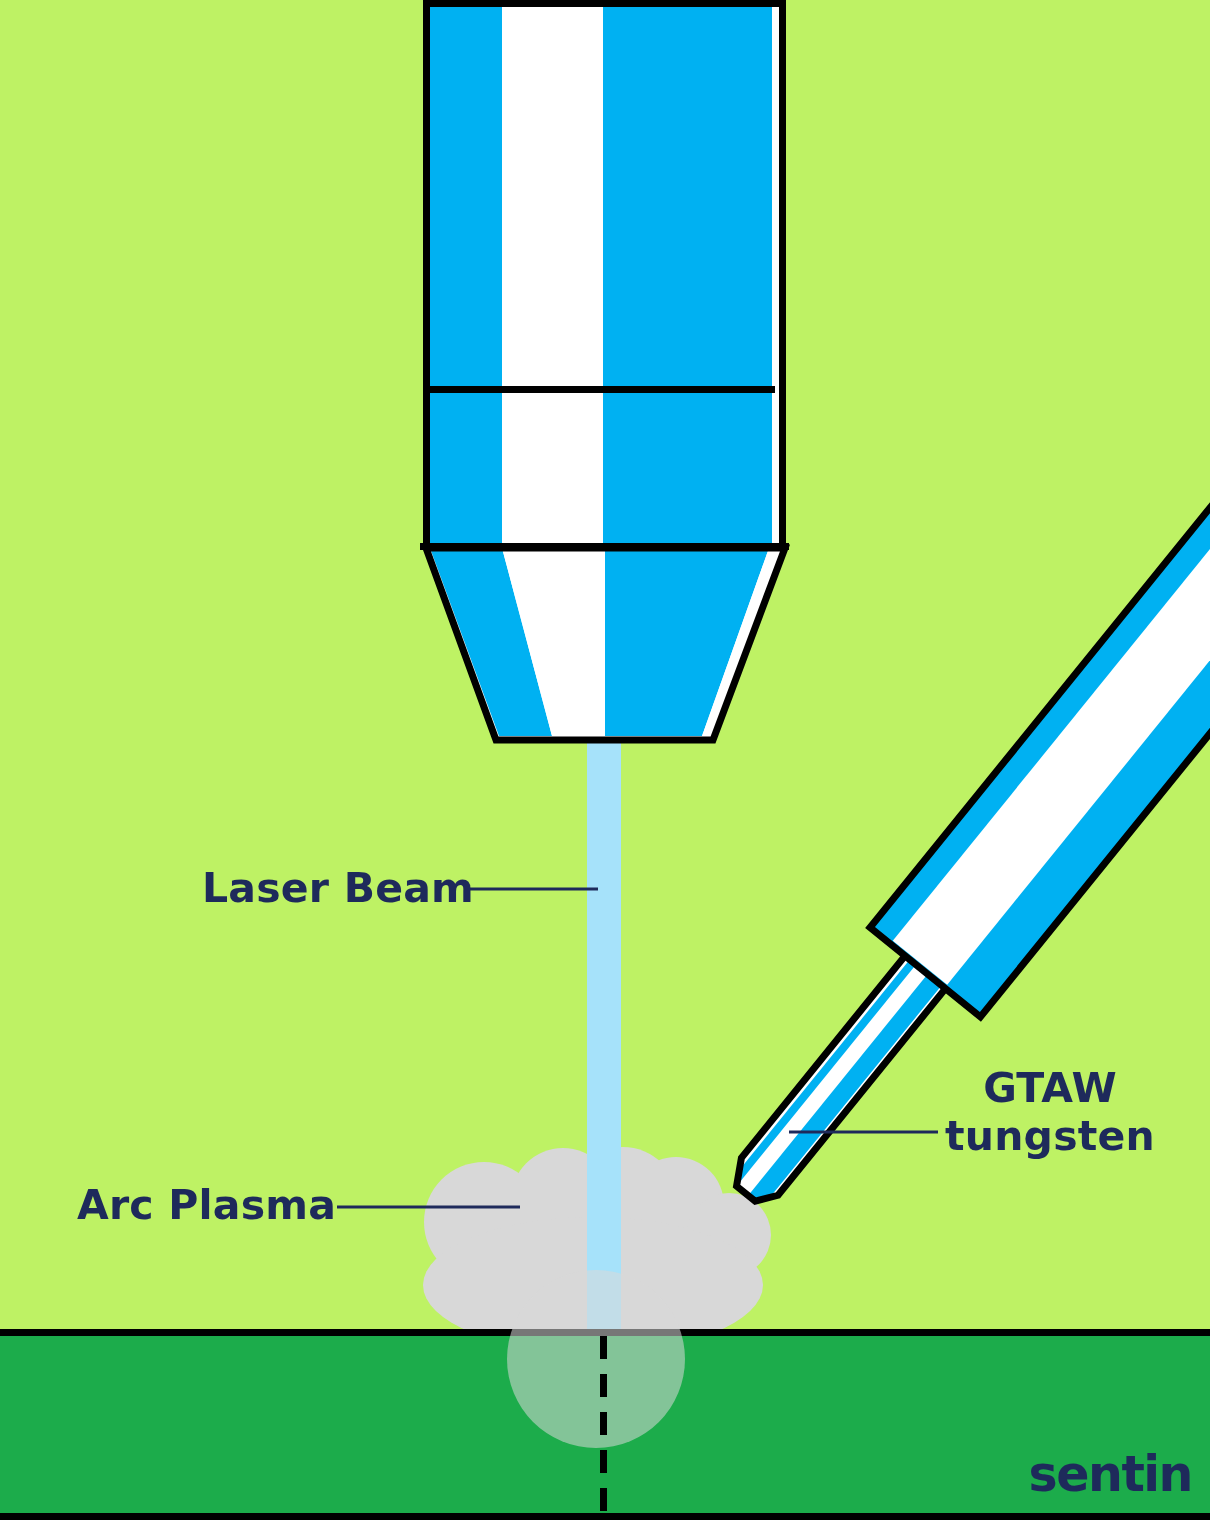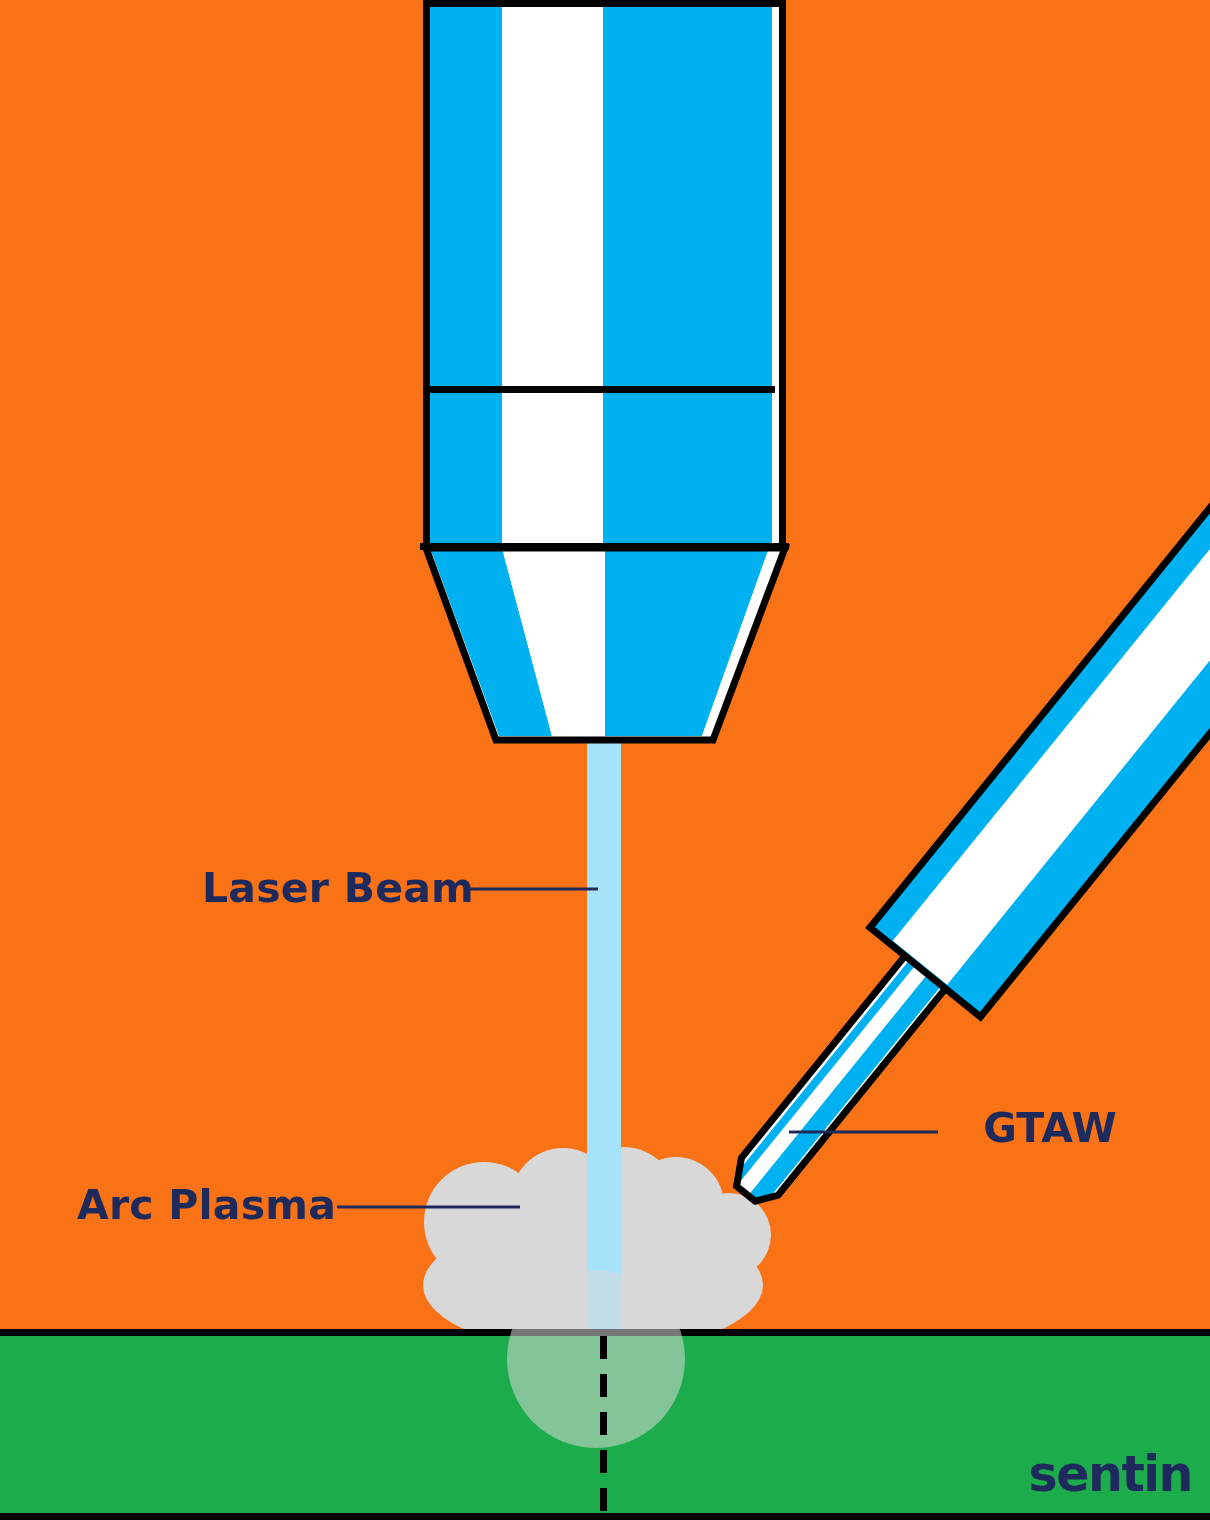--- a/index.html
+++ b/index.html
@@ -7,21 +7,21 @@
     --beam-blue:#A6E2FA;
     --plasma-gray:#D8D8D8;
     --workpiece-green:#1CAC4B;
     --navy:#1E2A5B;
     --outline:#000000;
   }
   html,body{margin:0;padding:0;background:#ffffff;}
   .stage{
     position:relative;
     width:1210px;height:1520px;
-    background:#f97316;
+    background:#bef264;
     overflow:hidden;
     font-family:"DejaVu Sans","Liberation Sans",sans-serif;
   }
   .stage svg{position:absolute;left:0;top:0;}
   .fill-blue{fill:var(--torch-blue);}
   .fill-white{fill:#ffffff;}
   .fill-beam{fill:var(--beam-blue);}
   .fill-gray{fill:var(--plasma-gray);}
   .fill-green{fill:var(--workpiece-green);}
   .fill-black{fill:var(--outline);}
@@ -33,21 +33,20 @@
     font-weight:700;
     font-size:41px;
     letter-spacing:0.2px;
     white-space:nowrap;
   }
   .label-gtaw{
     text-align:center;
     white-space:normal;
     line-height:48px;
     width:244px;
-    margin-top:40px;
   }
   .logo{
     position:absolute;
     color:var(--navy);
     font-weight:700;
     font-size:49px;
     letter-spacing:-1.5px;
   }
 </style>
 </head>
@@ -136,17 +135,18 @@
     <line x1="337" y1="1207" x2="520" y2="1207" class="leader"></line>
     <line x1="789" y1="1132" x2="938" y2="1132" class="leader"></line>
   </svg>
 
   <div class="label" style="left:202px;top:864px;">Laser Beam</div>
 
   <div class="label" style="left:77px;top:1181px;">Arc Plasma</div>
 
   <div class="label label-gtaw" style="left:928px;top:1064px;">
     <div>GTAW</div>
+    <div>tungsten</div>
   </div>
 
   <div class="logo" style="right:18px;top:1446px;">sentin</div>
 
 </div>
 
 </body></html>

